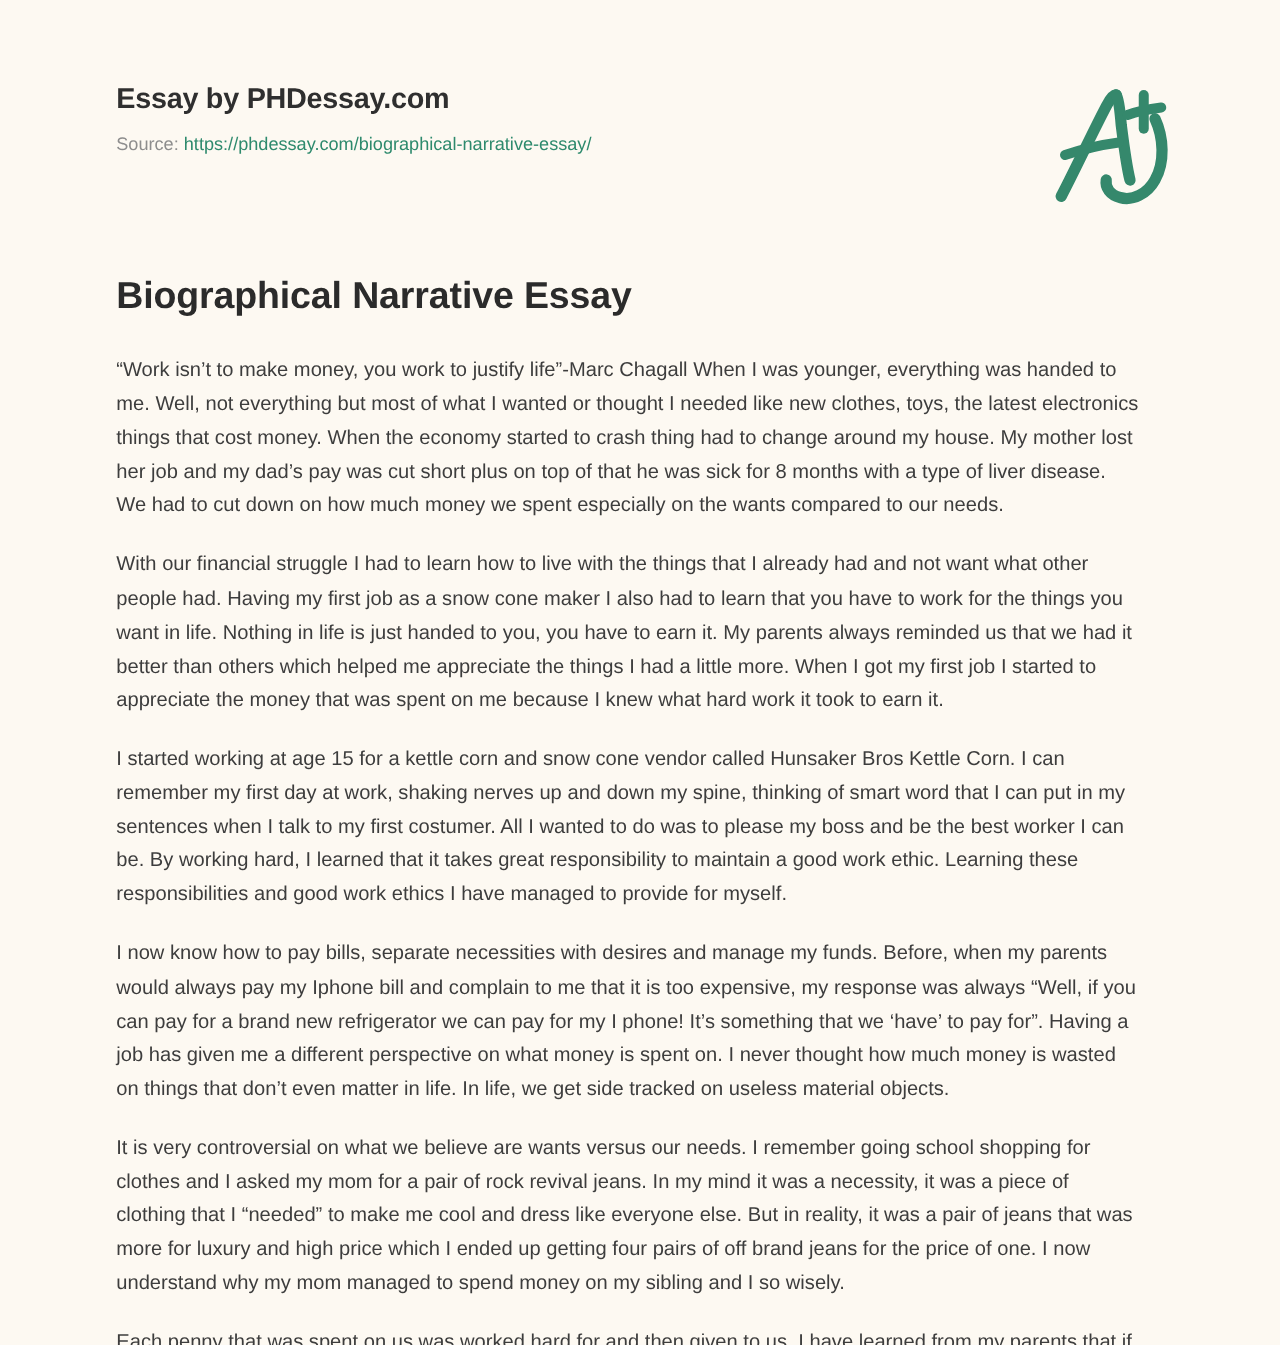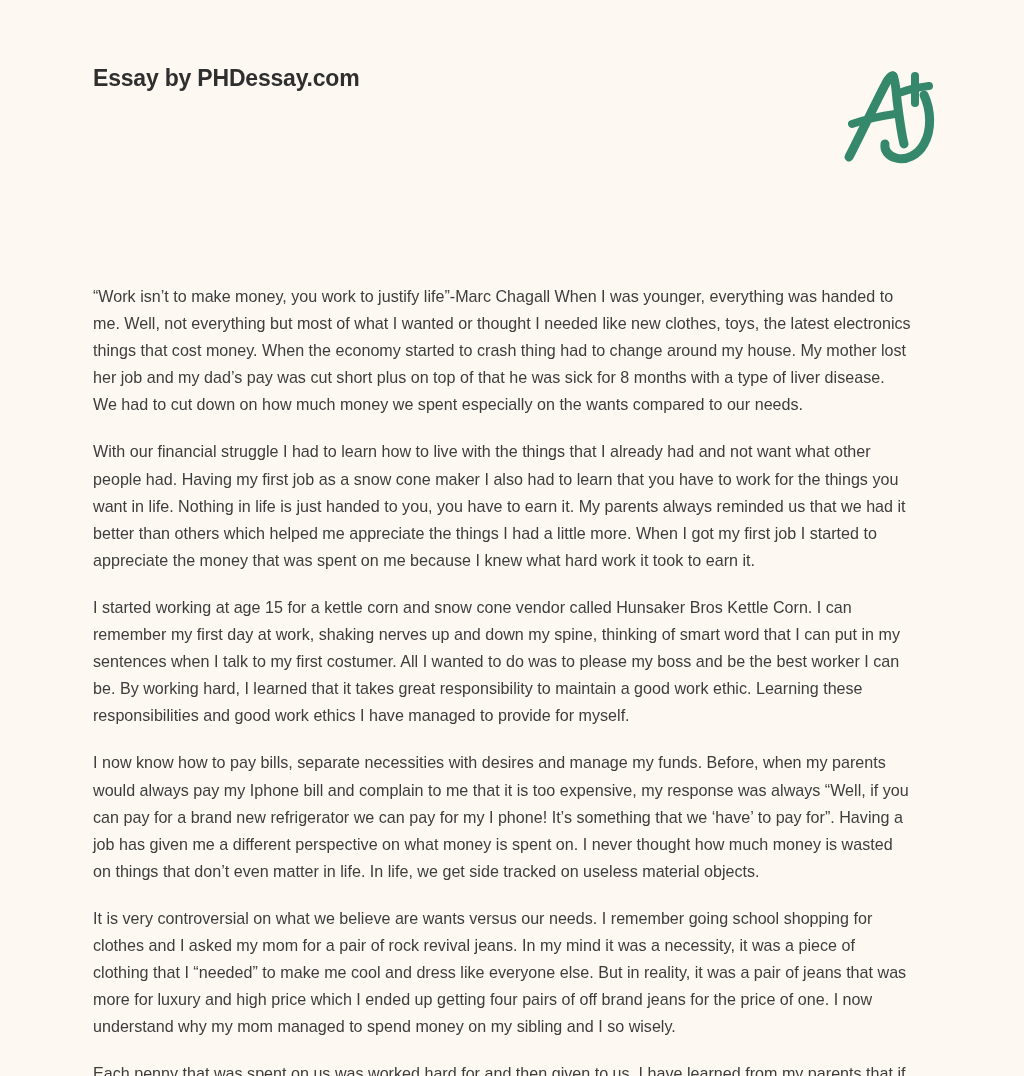--- a/index.html
+++ b/index.html
@@ -101,20 +101,24 @@
     margin-bottom: 0;
   }
 </style>
 </head>
 <body>
 
 <div class="page">
 
   <div class="header">
     <div class="brand-title">Essay by PHDessay.com</div>
+    <div class="source-line">
+      <span class="source-label">Source:</span>
+      <a class="source-url" href="#">https://phdessay.com/biographical-narrative-essay/</a>
+    </div>
   </div>
 
   <div class="logo">
     <svg viewBox="0 0 110 110" xmlns="http://www.w3.org/2000/svg">
       <g fill="none" stroke="#35886c" stroke-linecap="round" stroke-linejoin="round">
 
         <path d="M13 95 C22 78 38 44 49 23 C52 17 55 13 57 14" stroke-width="9"></path>
 
         <path d="M57 14 C59 17 60 26 61 38 C63 54 65 70 68 82" stroke-width="9"></path>
 
@@ -122,20 +126,21 @@
 
         <path d="M66 30 C74 27 85 25 93 24" stroke-width="8"></path>
 
         <path d="M79 14 C79 22 79 32 79 41" stroke-width="8"></path>
 
         <path d="M88 33 C95 48 96 68 88 82 C82 93 70 99 60 96 C52 94 48 88 49 82" stroke-width="9"></path>
       </g>
     </svg>
   </div>
 
+  <h1 class="essay-title">Biographical Narrative Essay</h1>
 
   <div class="essay-body">
     <p>“Work isn’t to make money, you work to justify life”-Marc Chagall When I was younger, everything was handed to me. Well, not everything but most of what I wanted or thought I needed like new clothes, toys, the latest electronics things that cost money. When the economy started to crash thing had to change around my house. My mother lost her job and my dad’s pay was cut short plus on top of that he was sick for 8 months with a type of liver disease. We had to cut down on how much money we spent especially on the wants compared to our needs.</p>
     <p>With our financial struggle I had to learn how to live with the things that I already had and not want what other people had. Having my first job as a snow cone maker I also had to learn that you have to work for the things you want in life. Nothing in life is just handed to you, you have to earn it. My parents always reminded us that we had it better than others which helped me appreciate the things I had a little more. When I got my first job I started to appreciate the money that was spent on me because I knew what hard work it took to earn it.</p>
     <p>I started working at age 15 for a kettle corn and snow cone vendor called Hunsaker Bros Kettle Corn. I can remember my first day at work, shaking nerves up and down my spine, thinking of smart word that I can put in my sentences when I talk to my first costumer. All I wanted to do was to please my boss and be the best worker I can be. By working hard, I learned that it takes great responsibility to maintain a good work ethic. Learning these responsibilities and good work ethics I have managed to provide for myself.</p>
     <p>I now know how to pay bills, separate necessities with desires and manage my funds. Before, when my parents would always pay my Iphone bill and complain to me that it is too expensive, my response was always “Well, if you can pay for a brand new refrigerator we can pay for my I phone! It’s something that we ‘have’ to pay for”. Having a job has given me a different perspective on what money is spent on. I never thought how much money is wasted on things that don’t even matter in life. In life, we get side tracked on useless material objects.</p>
     <p>It is very controversial on what we believe are wants versus our needs. I remember going school shopping for clothes and I asked my mom for a pair of rock revival jeans. In my mind it was a necessity, it was a piece of clothing that I “needed” to make me cool and dress like everyone else. But in reality, it was a pair of jeans that was more for luxury and high price which I ended up getting four pairs of off brand jeans for the price of one. I now understand why my mom managed to spend money on my sibling and I so wisely.</p>
     <p>Each penny that was spent on us was worked hard for and then given to us. I have learned from my parents that if I want something in life, the only way to accomplish it is to work hard, and then I will deserve it. Earning my own money at a yo</p>
   </div>
 

